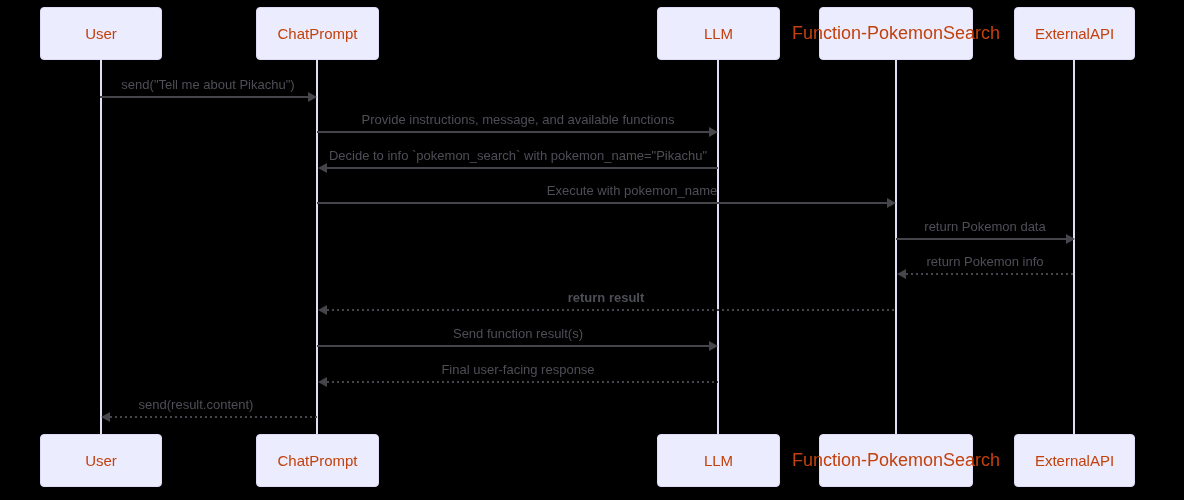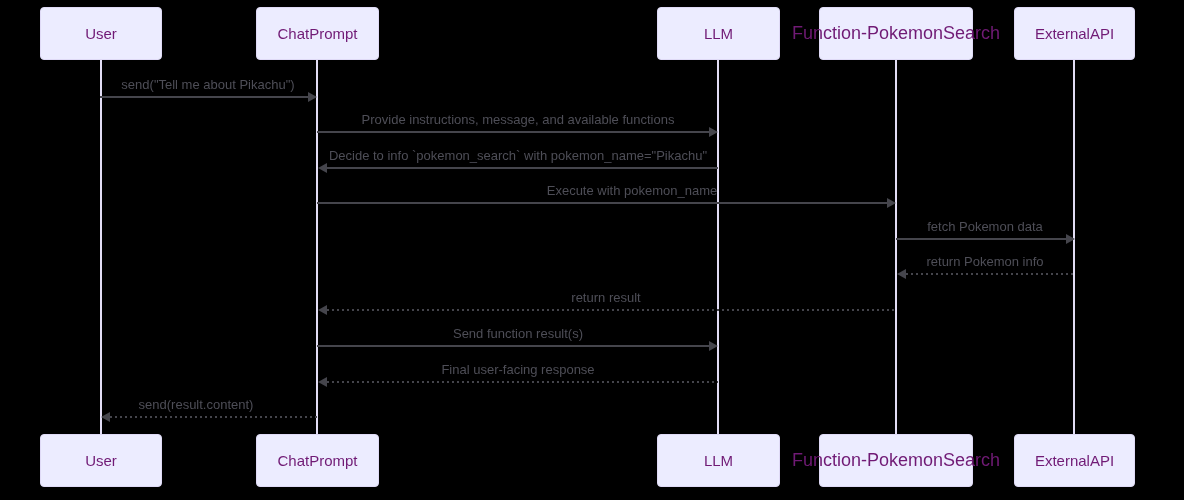--- a/index.html
+++ b/index.html
@@ -6,21 +6,21 @@
   #canvas {
     position:relative; width:1184px; height:500px;
     background:#000000; overflow:hidden;
     font-family:"Liberation Sans","DejaVu Sans",sans-serif;
   }
   
   .actor-box {
     position:absolute; height:51px;
     background:#ECECFF; border:1px solid #dfdaf6; border-radius:4px;
     display:flex; align-items:center; justify-content:center;
-    color:#701a75; font-size:15px; white-space:nowrap;
+    color:#c2410c; font-size:15px; white-space:nowrap;
   }
   .row-top .actor-box { top:7px; }
   .row-bottom .actor-box { top:434px; }
   .b1 { left:40px;  width:120px; }
   .b2 { left:256px; width:121px; }
   .b3 { left:657px; width:121px; }
   .b4 { left:819px; width:152px; font-size:18px; }
   .b5 { left:1014px;width:119px;text-align:right; }
   
   .lifeline { position:absolute; top:60px; height:375px; width:2px; background:#e2ddf5; }
@@ -62,21 +62,21 @@
   .m5  .line { left:896px; top:238px; width:170px; }
   .m5  .head { left:1066px;top:234px; }
   .m5  .lbl  { left:985px; top:219px; }
 
   .m6  .line { left:906px; top:273px; width:168px; }
   .m6  .head { left:897px; top:269px; }
   .m6  .lbl  { left:985px; top:254px; }
 
   .m7  .line { left:327px; top:309px; width:569px; }
   .m7  .head { left:318px; top:305px; }
-  .m7  .lbl  { left:606px; top:290px; }
+  .m7  .lbl  { left:606px; top:290px;font-weight:bold; }
 
   .m8  .line { left:317px; top:345px; width:392px; }
   .m8  .head { left:709px; top:341px; }
   .m8  .lbl  { left:518px; top:326px; }
 
   .m9  .line { left:327px; top:381px; width:391px; }
   .m9  .head { left:318px; top:377px; }
   .m9  .lbl  { left:518px; top:362px; }
 
   .m10 .line { left:110px; top:416px; width:207px; }
@@ -130,21 +130,21 @@
     <div class="head left"></div>
   </div>
 
   <div class="m4">
     <span class="lbl">Execute with pokemon_name</span>
     <div class="line"></div>
     <div class="head right"></div>
   </div>
 
   <div class="m5">
-    <span class="lbl">fetch Pokemon data</span>
+    <span class="lbl">return Pokemon data</span>
     <div class="line"></div>
     <div class="head right"></div>
   </div>
 
   <div class="m6">
     <span class="lbl">return Pokemon info</span>
     <div class="line dashed"></div>
     <div class="head left"></div>
   </div>
 

